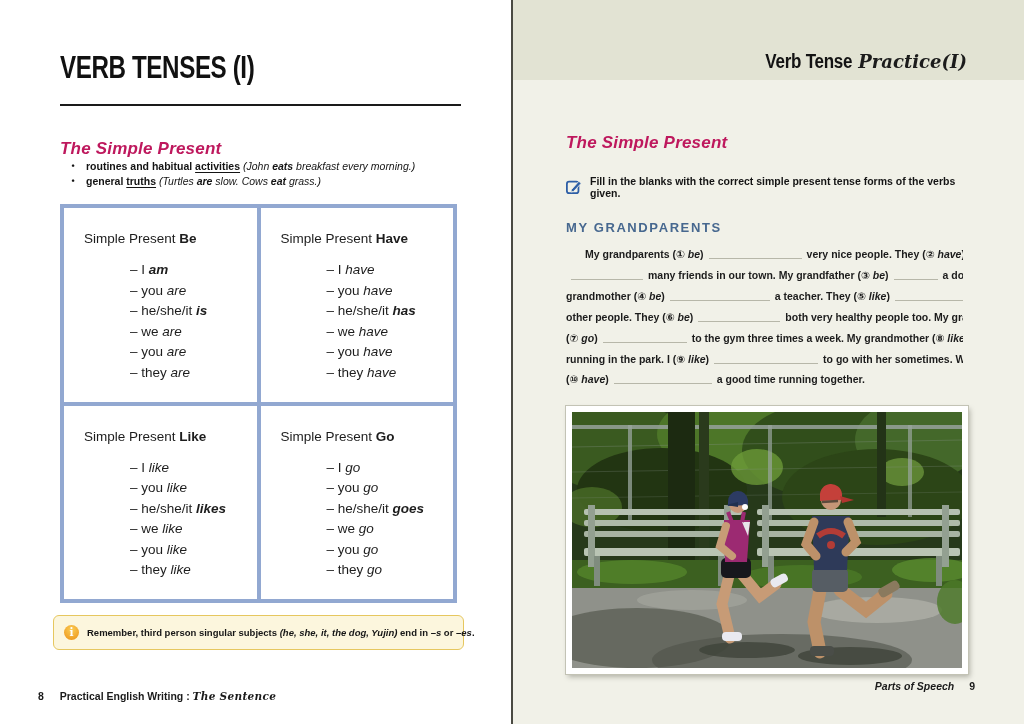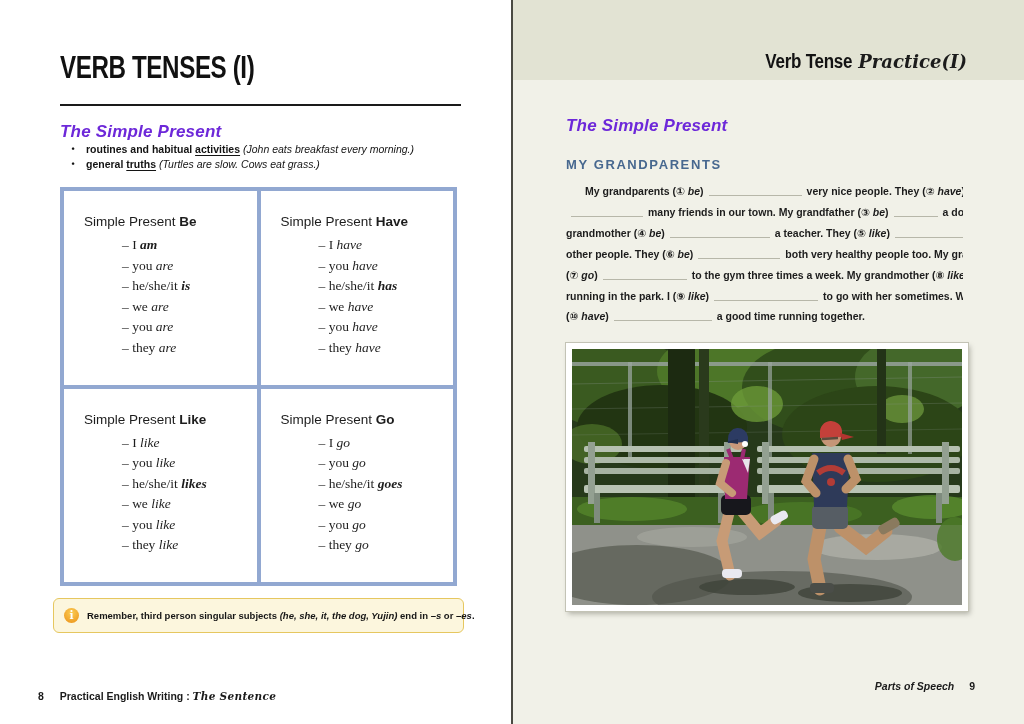--- a/index.html
+++ b/index.html
@@ -10,38 +10,38 @@
   }
   
   .left-page{width:511px;height:724px;background:#ffffff;position:relative;box-sizing:border-box;}
   .lp-inner{padding:50px 50px 0 60px;}
   .lp-title-wrap{border-bottom:2.5px solid #1a1a1a;padding-bottom:18px;}
   .lp-title{
     margin:0;font-size:31px;font-weight:800;letter-spacing:-.5px;color:#111;
     display:inline-block;transform:scaleX(.78);transform-origin:0 60%;white-space:nowrap;
   }
   .section-heading{
-    margin-top:16px;font-style:italic;font-weight:600;font-size:17px;color:#6d28d9;letter-spacing:.2px;
+    margin-top:33px;font-style:italic;font-weight:600;font-size:17px;color:#be185d;letter-spacing:.2px;
   }
   .lp-intro{margin-top:22px;font-size:10.5px;font-weight:700;line-height:15px;color:#141414;}
   .bullet-line{display:flex;font-size:10.5px;font-weight:700;line-height:15px;color:#141414;}
   .bullet-dot{width:26px;text-align:center;flex:0 0 26px;font-size:9px;line-height:15px;}
   .bullet-line u{text-underline-offset:1.5px;}
   .bullet-line em{font-weight:400;}
-  .bullet-line em b{font-weight:400;text-align:right;}
+  .bullet-line em b{font-weight:700;text-align:right;}
   
   .tense-table{
     margin-top:15px;width:397px;height:399px;box-sizing:border-box;
     border:4px solid #92a8d1;background:#92a8d1;
     display:grid;grid-template-columns:1fr 1fr;grid-template-rows:1fr 1fr;gap:4px;
   }
   .tense-cell{background:#fff;padding:23px 6px 0 20px;box-sizing:border-box;font-size:13.5px;color:#1d1d1d;}
   .cell-heading{margin-bottom:3px;}
   .cell-heading b{font-weight:700;}
-  .conj-list{list-style:none;margin:4px;padding:2px 0 0 34px;line-height:20.5px;font-family:Liberation Serif, serif;}
+  .conj-list{list-style:none;margin:12px;padding:2px 0 0 34px;line-height:20.5px;}
   .conj-list em{font-style:italic;}
   .conj-list em.bold-verb{font-weight:700;}
   .conj-list .dash{color:#1d1d1d;}
   
   .note-box{
     margin:12px 0 0 -7px;width:411px;box-sizing:border-box;
     background:#fcf6dd;border:1.5px solid #e6c75f;border-radius:6px;
     padding:9px 10px;display:flex;align-items:center;gap:8px;
     font-size:9.5px;font-weight:700;color:#161616;white-space:nowrap;
   }
@@ -179,20 +179,27 @@
   <div class="rp-band">
     <div class="rp-band-title">
       <span class="rp-title-bold">Verb Tense</span>
       <span class="rp-title-script">Practice(I)</span>
     </div>
   </div>
 
   <div class="rp-inner">
     <div class="section-heading">The Simple Present</div>
 
+    <div class="instruction-row">
+      <svg class="pencil-icon" viewBox="0 0 18 18" width="16" height="16">
+        <rect x="1" y="3" width="13" height="13" rx="2.5" fill="none" stroke="#2d5ea6" stroke-width="2"></rect>
+        <path d="M6 12 L14.5 2.5 L17 5 L8.5 14 L5.5 14.6 Z" fill="#2d5ea6" stroke="#f1f1e8" stroke-width="1"></path>
+      </svg>
+      <span>Fill in the blanks with the correct simple present tense forms of the verbs given.</span>
+    </div>
 
     <div class="exercise-title">MY GRANDPARENTS</div>
 
     <div class="fill-par">
         <div class="fill-line">My grandparents <span class="prompt">(① <em>be</em>)</span><span class="blank" style="width: 93px;"></span>very nice people. They <span class="prompt">(② <em>have</em>)</span></div>
         <div class="fill-line"><span class="blank" style="width: 72px;"></span>many friends in our town. My grandfather <span class="prompt">(③ <em>be</em>)</span><span class="blank" style="width: 44px;"></span>a doctor and my</div>
         <div class="fill-line">grandmother <span class="prompt">(④ <em>be</em>)</span><span class="blank" style="width: 100px;"></span>a teacher. They <span class="prompt">(⑤ <em>like</em>)</span><span class="blank" style="width: 96px;"></span>to help</div>
         <div class="fill-line">other people. They <span class="prompt">(⑥ <em>be</em>)</span><span class="blank" style="width: 82px;"></span>both very healthy people too. My grandfather</div>
         <div class="fill-line"><span class="prompt">(⑦ <em>go</em>)</span><span class="blank" style="width: 84px;"></span>to the gym three times a week. My grandmother <span class="prompt">(⑧ <em>like</em>)</span></div>
         <div class="fill-line">running in the park. I <span class="prompt">(⑨ <em>like</em>)</span><span class="blank" style="width: 104px;"></span>to go with her sometimes. We always</div>

